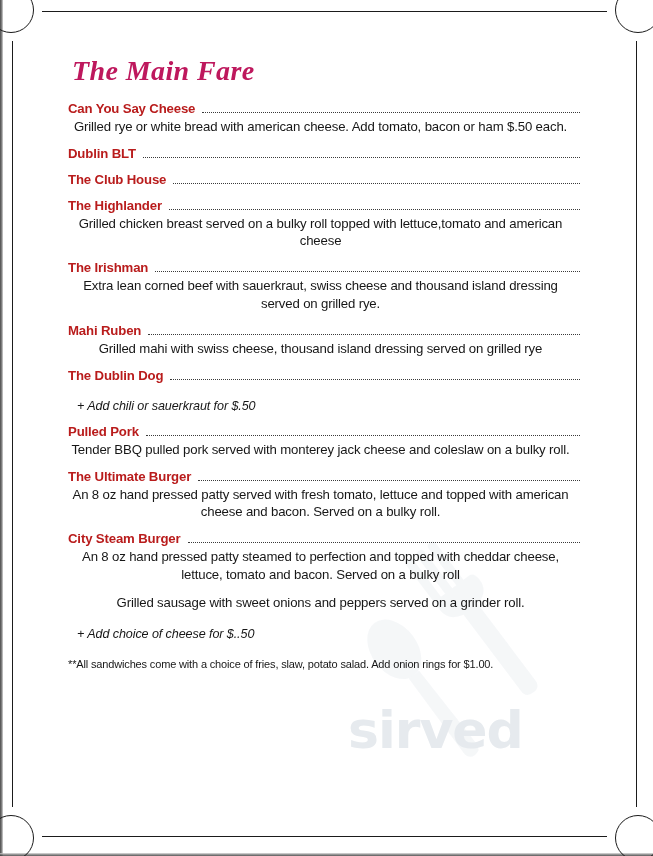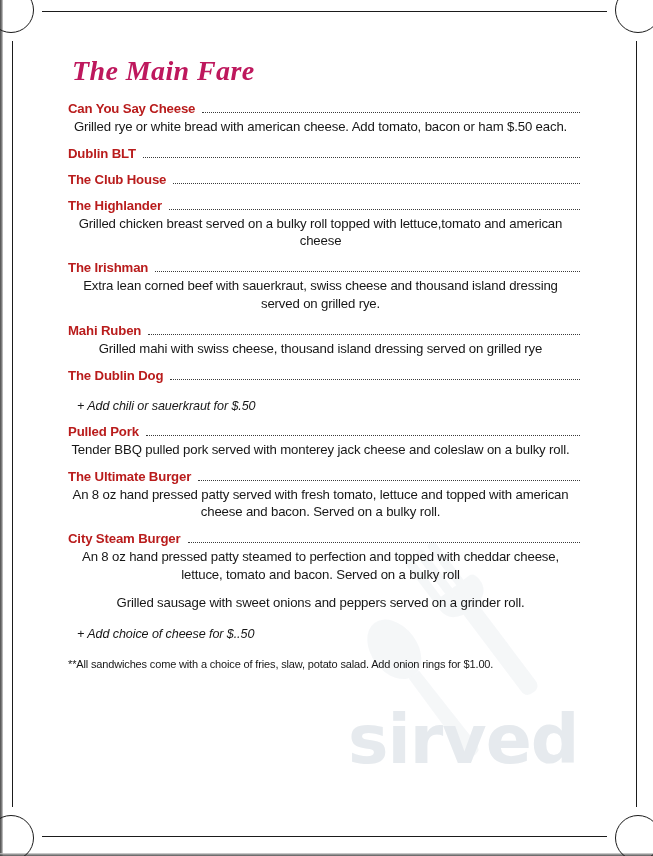--- a/index.html
+++ b/index.html
@@ -71,21 +71,21 @@
     width: 300px;
     height: 250px;
     pointer-events: none;
     user-select: none;
   }
   .wm-text {
     position: absolute;
     left: 18px;
     top: 160px;
     font-family: "DejaVu Sans", sans-serif;
-    font-size: 68px;
+    font-size: 52px;
     font-weight: 700;
     letter-spacing: -1px;
     color: #e6eaee;
   }
   .wm-art {
     position: absolute;
     left: 0; top: 0;
     opacity: .55;
   }
 

